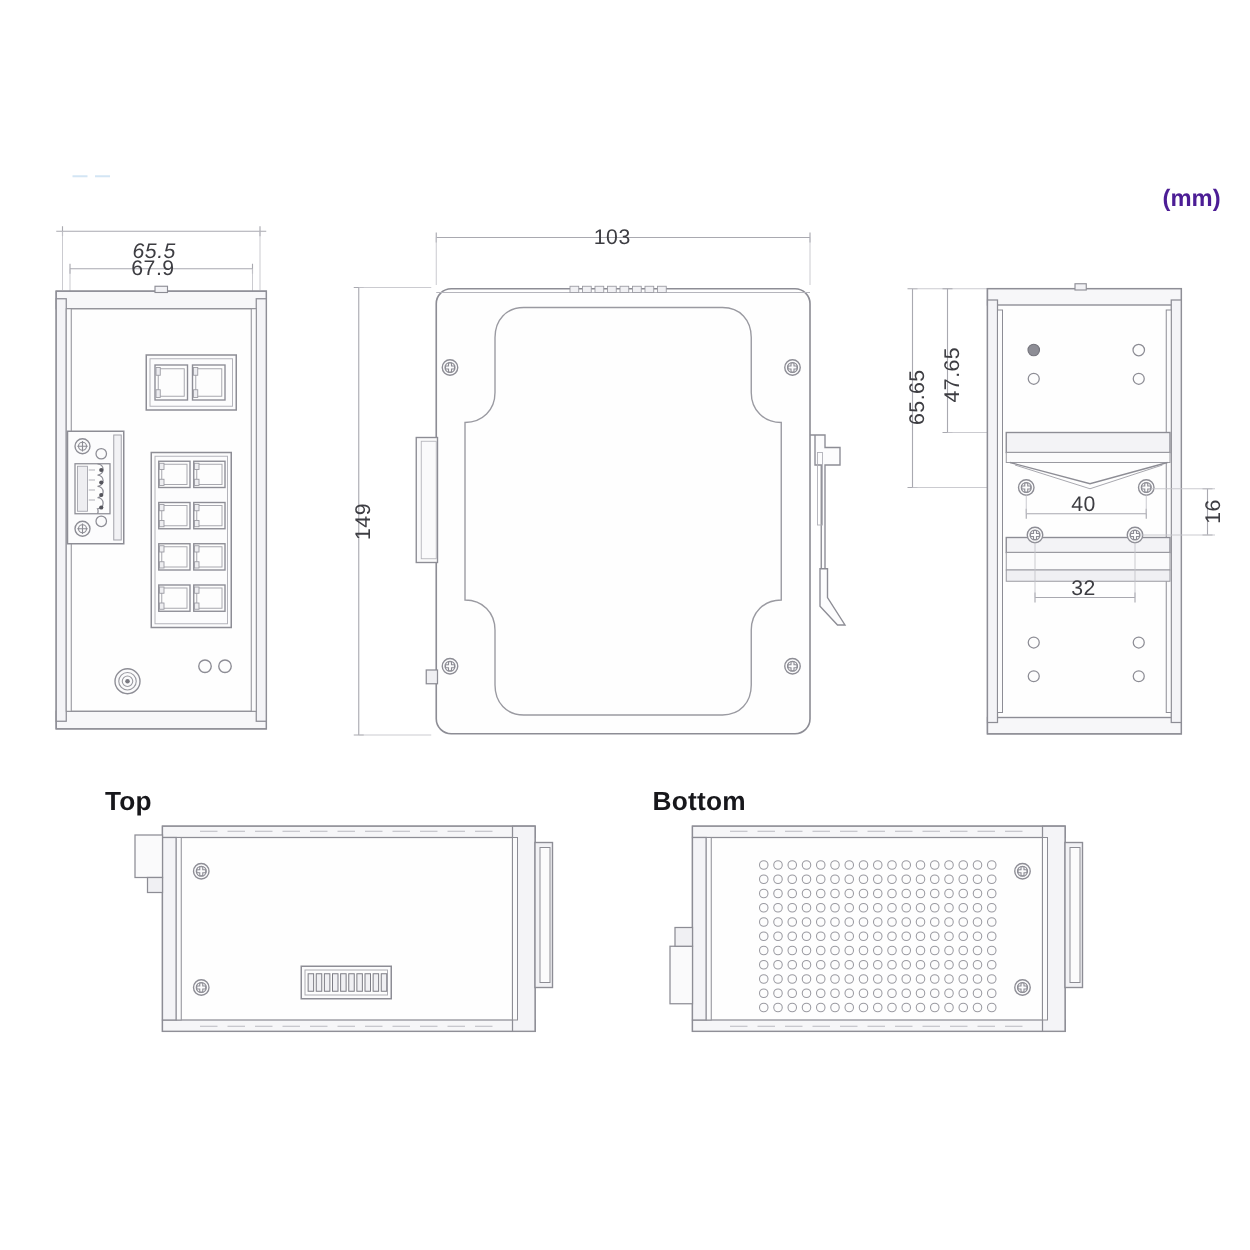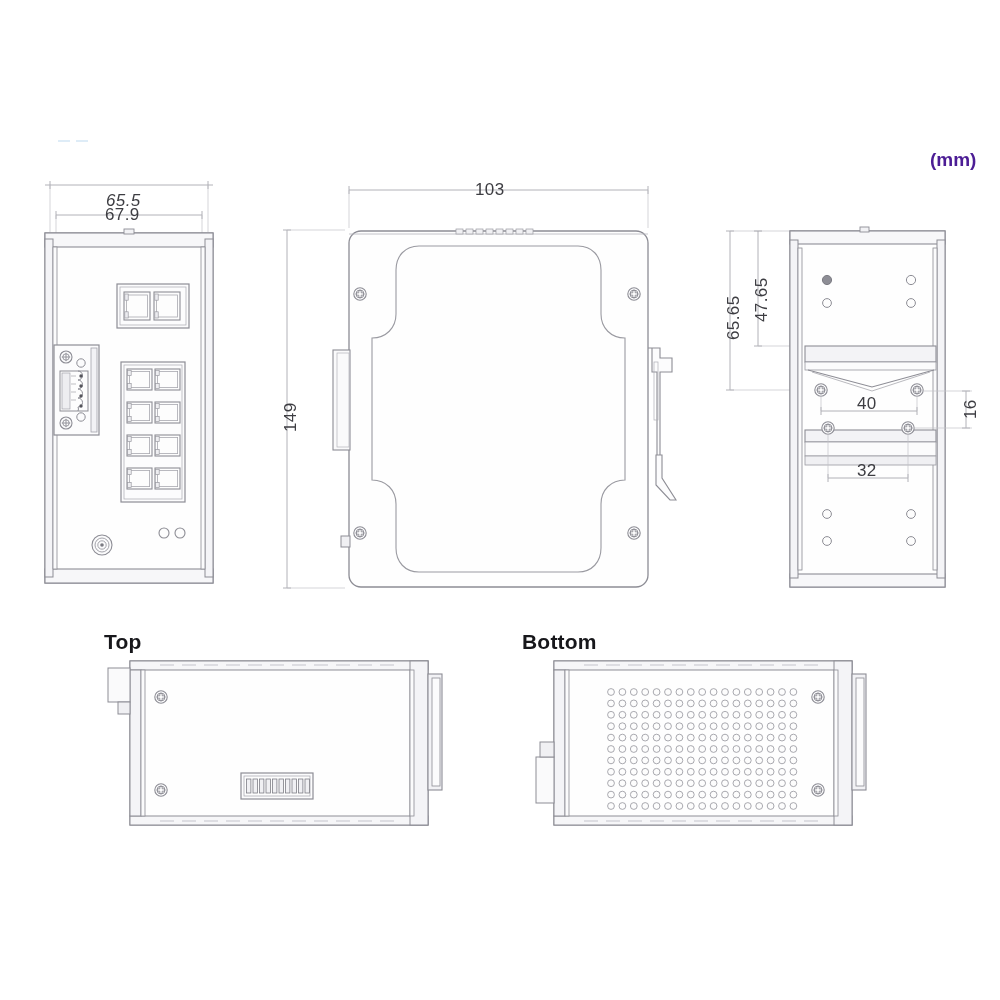--- a/index.html
+++ b/index.html
@@ -592,17 +592,17 @@
   <div class="lbl dim-txt rot" style="left:725px; top:340px;">65.65</div>
 
   <div class="lbl dim-txt rot" style="left:753px; top:322px;">47.65</div>
 
   <div class="lbl dim-txt" style="left:857px; top:395px;">40</div>
 
   <div class="lbl dim-txt" style="left:857px; top:462px;text-align:right;">32</div>
 
   <div class="lbl dim-txt rot" style="left:962px; top:419px;">16</div>
 
-  <div class="lbl view-txt" style="left:104px; top:631px;">Top</div>
+  <div class="lbl view-txt" style="left:84px; top:631px;">Top</div>
 
   <div class="lbl view-txt" style="left:522px; top:631px;">Bottom</div>
 
 </div>
 
 </body></html>

